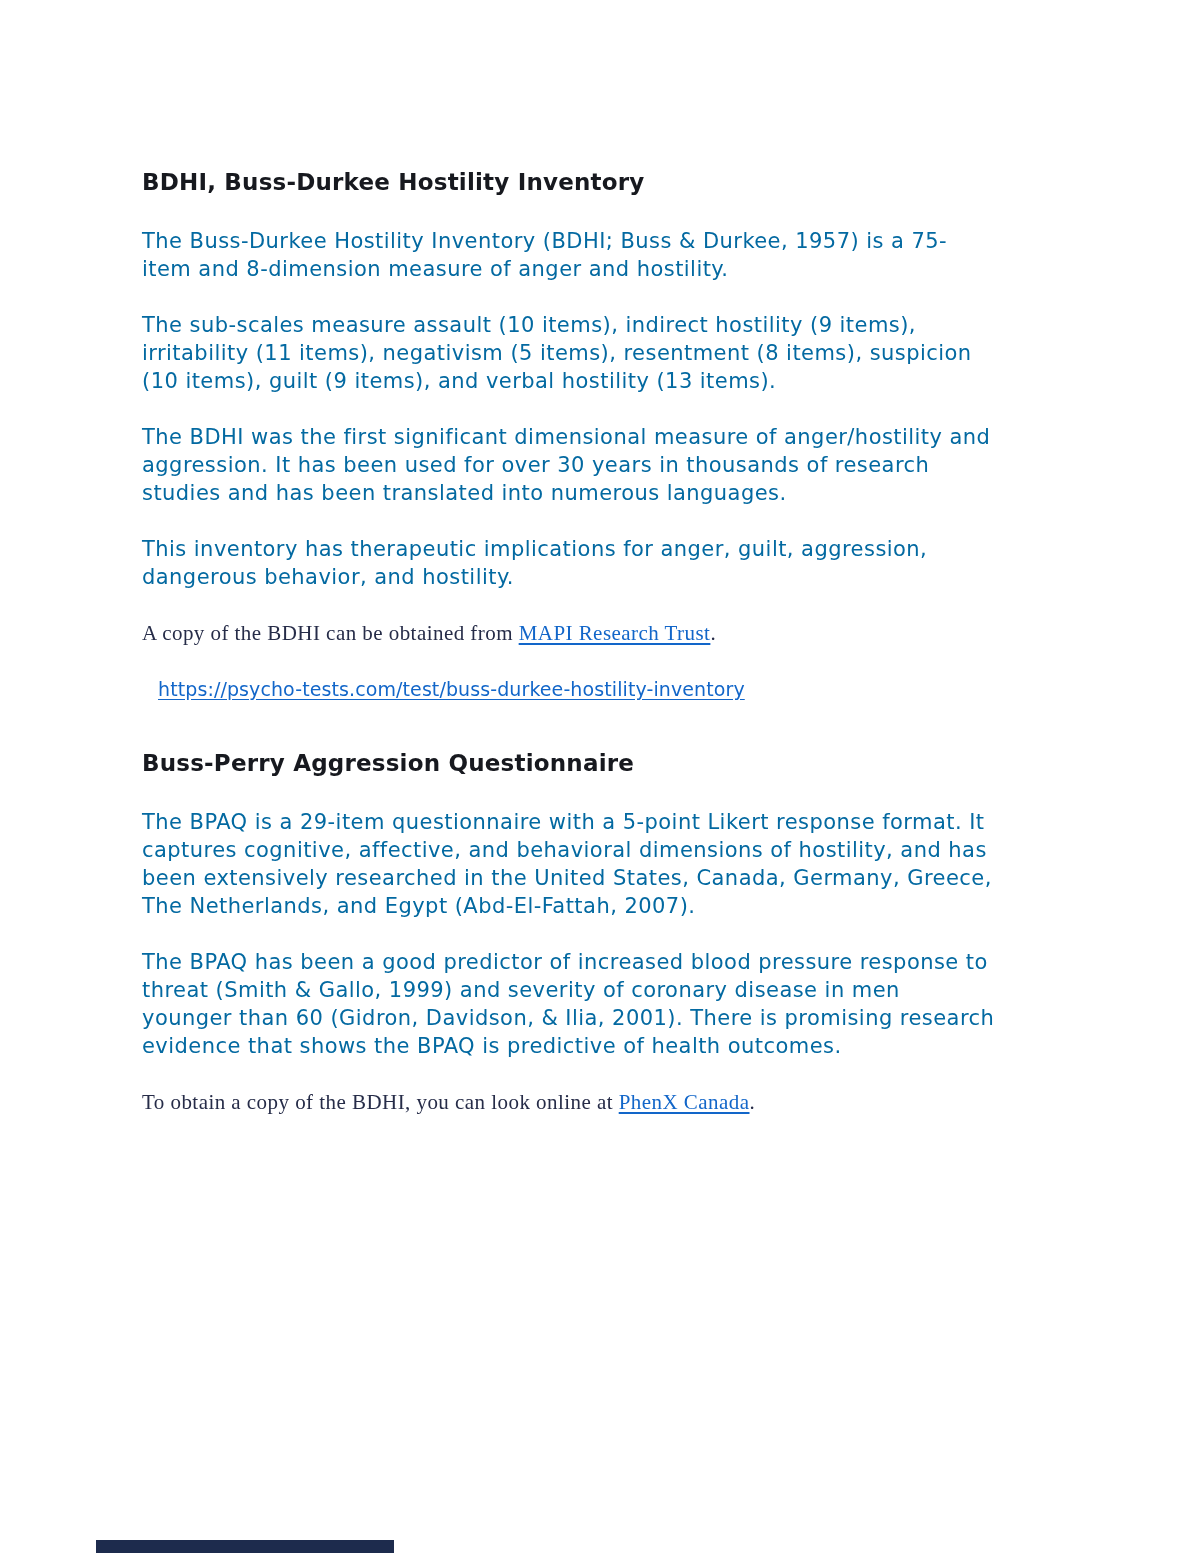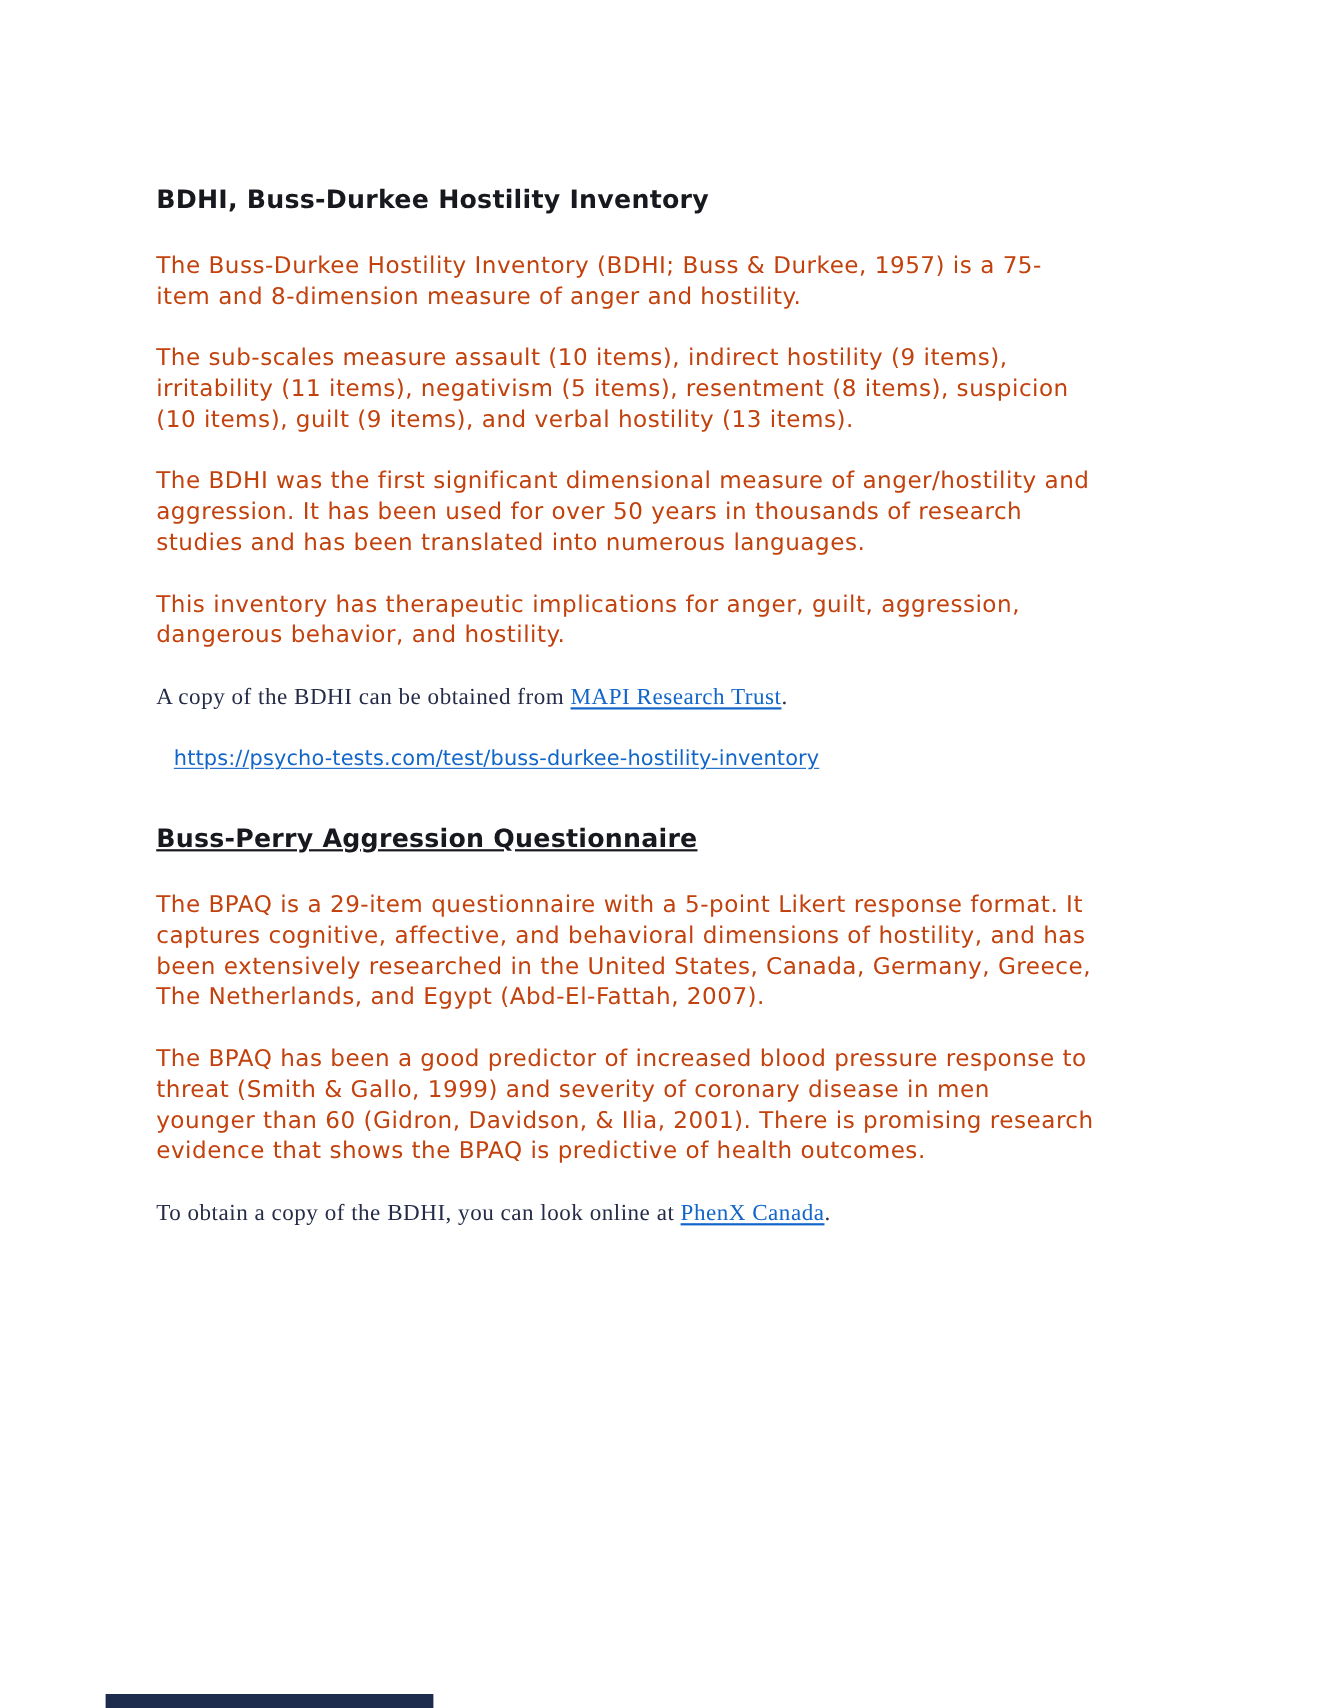--- a/index.html
+++ b/index.html
@@ -21,26 +21,25 @@
   h1.doc-heading {
     font-size: 23px;
     line-height: 28px;
     font-weight: bold;
     color: #17191f;
     letter-spacing: 0.2px;
     margin: 0 0 31px 0;
   }
   h1.doc-heading.second {
     margin-top: 46px;
-    text-decoration: underline;
   }
   p.body-para {
     font-size: 21px;
     line-height: 28px;
-    color: #c2410c;
+    color: #0369a1;
     letter-spacing: 0.45px;
     white-space: pre-line;
     margin: 0 0 28px 0;
   }
   p.link-para {
     font-size: 21px;
     line-height: 28px;
     color: #262c48;
     letter-spacing: 0.45px;
     margin: 0 0 28px 0;
@@ -83,21 +82,21 @@
 
   <p class="body-para">The Buss-Durkee Hostility Inventory (BDHI; Buss &amp; Durkee, 1957) is a 75-
 item and 8-dimension measure of anger and hostility.</p>
 
   <p class="body-para">The sub-scales measure assault (10 items), indirect hostility (9 items),
 irritability (11 items), negativism (5 items), resentment (8 items), suspicion
 (10 items), guilt (9 items), and verbal hostility (13 items).</p>
 
 
   <p class="body-para">The BDHI was the first significant dimensional measure of anger/hostility and
-aggression. It has been used for over 50 years in thousands of research
+aggression. It has been used for over 30 years in thousands of research
 studies and has been translated into numerous languages.</p>
 
   <p class="body-para">This inventory has therapeutic implications for anger, guilt, aggression,
 dangerous behavior, and hostility.</p>
 
   <p class="link-para"><span>A copy of the BDHI can be obtained from </span><a class="inline-link">MAPI Research Trust</a><span>.</span></p>
 
   <div class="url-block">
     <a class="url-link">https://psycho-tests.com/test/buss-durkee-hostility-inventory</a>
   </div>

